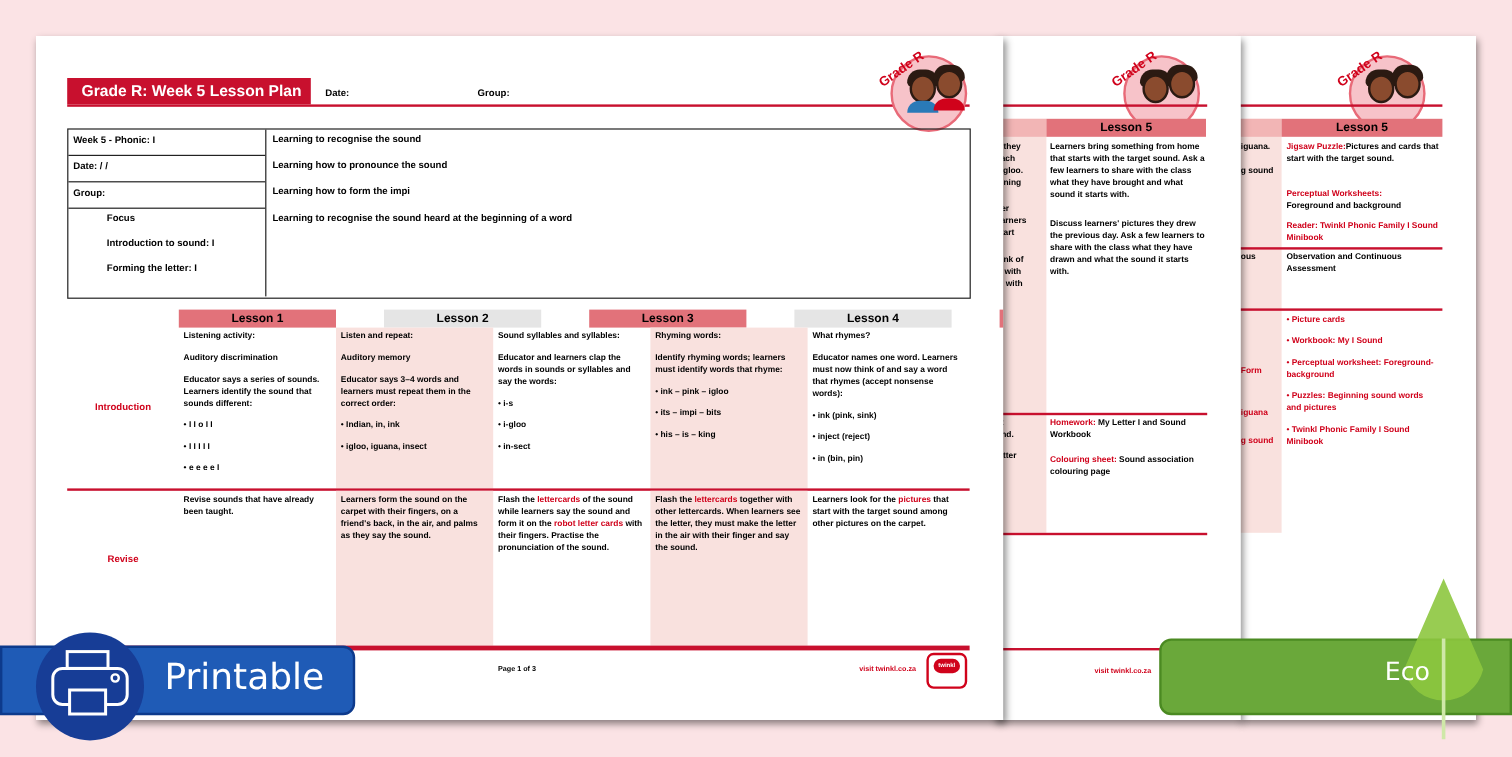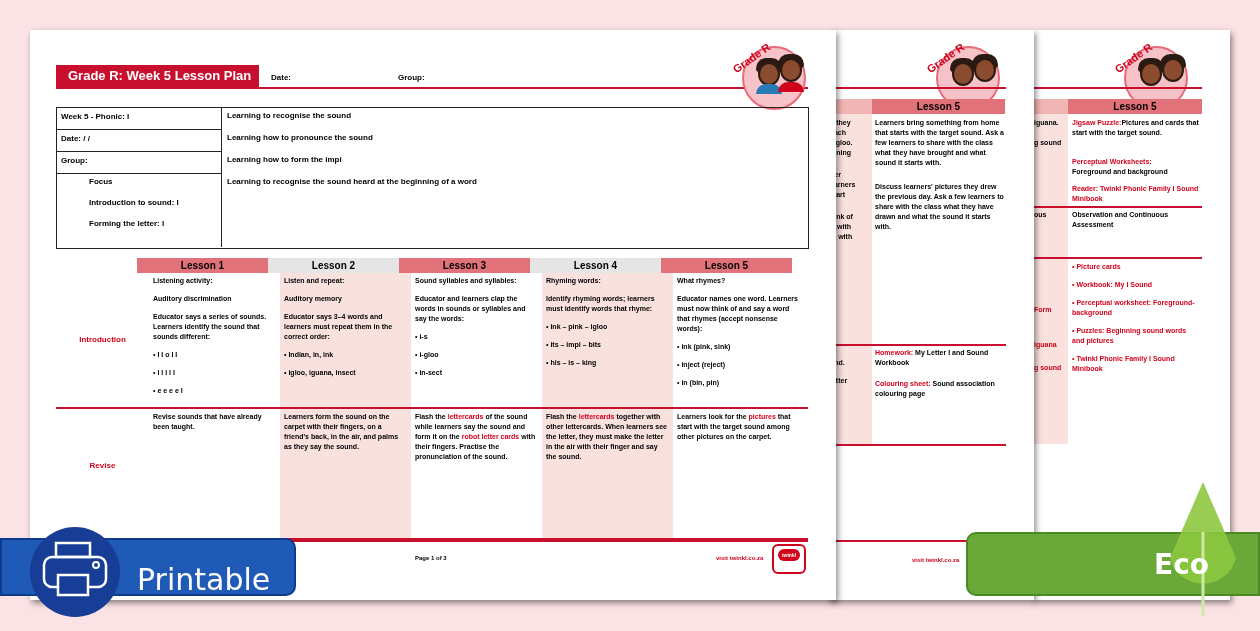--- a/index.html
+++ b/index.html
@@ -31,21 +31,21 @@
   .info-left { position: absolute; left: 0; top: 0; width: 165px; height: 139px; border-right: 1.5px solid #222; }
   .info-cell { border-bottom: 1.5px solid #222; font-size: 8px; font-weight: bold; padding: 4px 4px; height: 22px; }
   .info-focus { font-size: 8px; font-weight: bold; padding: 3px 4px; }
   .info-focus div { margin-bottom: 12px; margin-left: 28px; }
   .info-right { position: absolute; left: 167px; top: 0; padding: 3px 3px; }
   .obj-title { font-size: 12px; font-weight: bold; margin-bottom: 5px; }
   .obj { font-size: 8px; font-weight: bold; margin-bottom: 13px; }
 
   
   .grid { position: absolute; left: 26px; top: 228px; width: 752px; }
-  .lesson-hdrs { position: absolute; left: 81px; top: 0; display: flex; }
+  .lesson-hdrs { position: absolute; left: 93px; top: 0; display: flex; gap: 40px; }
   .lh { width: 131px; height: 15px; font-size: 10px; font-weight: bold; text-align: center; line-height: 15px; }
   .lh.odd { background: #e2727a; }
   .lh.even { background: #e5e5e5; }
   .row { position: absolute; left: 0; width: 752px; }
   .row-label { position: absolute; left: 0; width: 93px; text-align: center; font-size: 8px; font-weight: bold; color: #d0021b; }
   .cells { position: absolute; left: 93px; top: 0; display: flex; height: 100%; }
   .cell { width: 131px; height: 100%; padding: 3px 4px; font-size: 7px; font-weight: bold; line-height: 10px; }
   .cell.shade { background: #f9e1de; }
   .cell p { margin-bottom: 8px; }
   .cell ul { list-style: none; }
@@ -64,26 +64,26 @@
   .p2-line { position: absolute; left: 0; height: 2px; background: #c8102e; }
   .p2-col-shade { position: absolute; left: 0; top: 69px; width: 44px; height: 345px; background: #f9e1de; }
   .p2-lh { position: absolute; left: 44px; top: 69px; width: 133px; height: 15px; background: #e2727a; font-size: 10px; font-weight: bold; text-align: center; line-height: 15px; }
   .p2-lh-prev { position: absolute; left: 0; top: 69px; width: 44px; height: 15px; background: #f2b5b5; }
   .p2-text { position: absolute; font-size: 7px; font-weight: bold; line-height: 10px; }
 
   
   .printable { position: absolute; left: 0; top: 530px; width: 296px; height: 66px; }
   .printable .bar { position: absolute; left: 0; top: 8px; width: 296px; height: 58px; background: #1f5bb6; border: 2px solid #0d3a8c; border-radius: 0 10px 10px 0; }
   .printable .circle { position: absolute; left: 30px; top: -3px; width: 90px; height: 90px; border-radius: 50%; background: #173d96; }
-  .printable .label { position: absolute; left: 137px; top: 17px; color: #fff; font-size: 30px; font-family: "DejaVu Sans", sans-serif; margin-top: 15px; }
+  .printable .label { position: absolute; left: 137px; top: 17px; color: #fff; font-size: 30px; font-family: "DejaVu Sans", sans-serif; }
 
   .eco { position: absolute; left: 966px; top: 480px; width: 294px; height: 151px; }
   .eco .bar { position: absolute; left: 0; top: 52px; width: 294px; height: 64px; background: #6aa83a; border: 2px solid #4b8a22; border-radius: 10px 0 0 10px; }
   .eco .label { position: absolute; left: 13px; top: 64px; color: #fff; font-size: 30px; font-family: "DejaVu Sans", sans-serif; }
-  .eco .eco-txt { position: absolute; left: 188px; top: 68px; color: #fff; font-size: 28px; font-weight: bold; font-family: "DejaVu Sans", sans-serif; text-align: right; }
+  .eco .eco-txt { position: absolute; left: 188px; top: 68px; color: #fff; font-size: 21px; font-weight: normal; font-family: "DejaVu Sans", sans-serif; text-align: right; }
 </style>
 </head>
 <body>
 
 <div class="page page3">
   <div class="gradeR" style="left:80px;top:10px;">
     <div class="arc"></div>
     <div class="txt">Grade R</div>
     <div class="hair" style="left:26px;top:18px;"></div>
     <div class="face" style="left:28px;top:22px;"></div>

